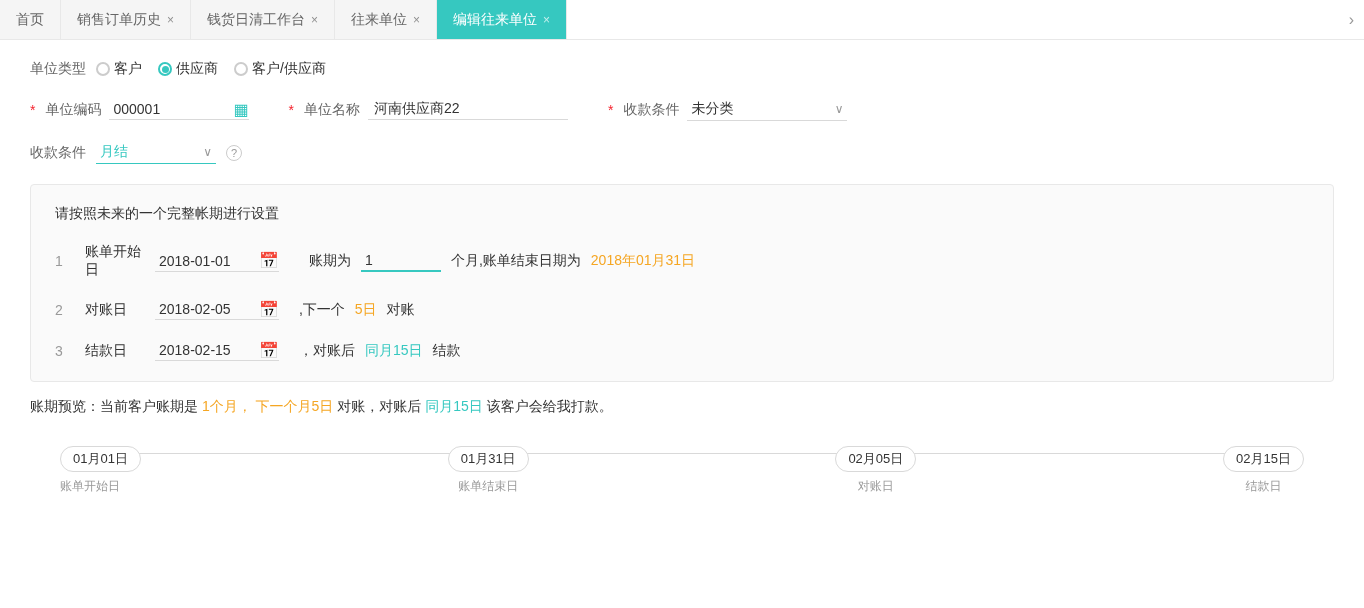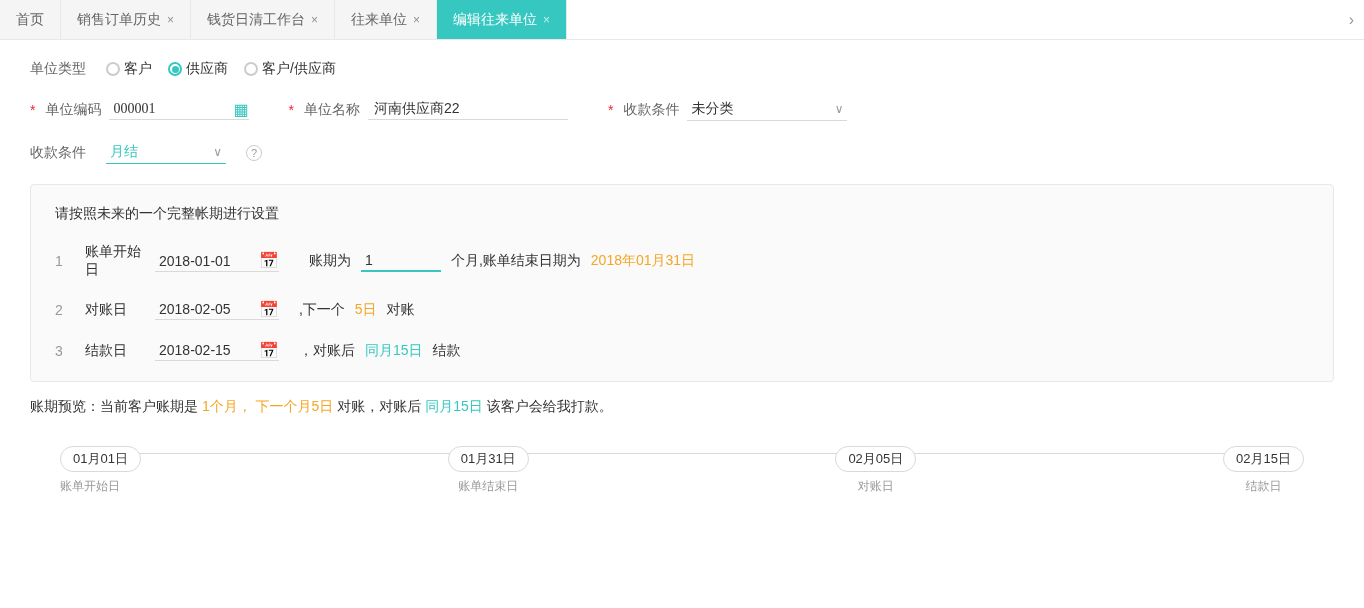--- a/index.html
+++ b/index.html
@@ -49,21 +49,21 @@
       background: #fff;
       padding: 20px 30px;
       min-height: calc(100vh - 40px);
     }
 
     
     .form-row {
       display: flex;
       align-items: center;
       margin-bottom: 20px;
-      gap: 20px;
+      gap: 10px;
     }
 
     .form-label {
       color: #666;
       white-space: nowrap;
     }
     .required-star {
       color: #f5222d;
       margin-right: 2px;
     }
@@ -255,21 +255,21 @@
         <span>客户/供应商</span>
       </div>
     </div>
   </div>
 
   <div class="form-row" style="gap:40px;">
     <div style="display:flex;align-items:center;gap:8px;">
       <span class="required-star">*</span>
       <span class="form-label">单位编码</span>
       <div class="input-with-icon">
-        <input type="text" style="width: 120px; font-family: Liberation Serif, serif;" value="000001">
+        <input type="text" style="width: 120px;" value="000001">
         <span class="calendar-icon">▦</span>
       </div>
     </div>
     <div style="display:flex;align-items:center;gap:8px;">
       <span class="required-star">*</span>
       <span class="form-label">单位名称</span>
       <input class="form-input" type="text" style="width: 200px;" value="河南供应商22">
     </div>
     <div style="display:flex;align-items:center;gap:8px;">
       <span class="required-star">*</span>

